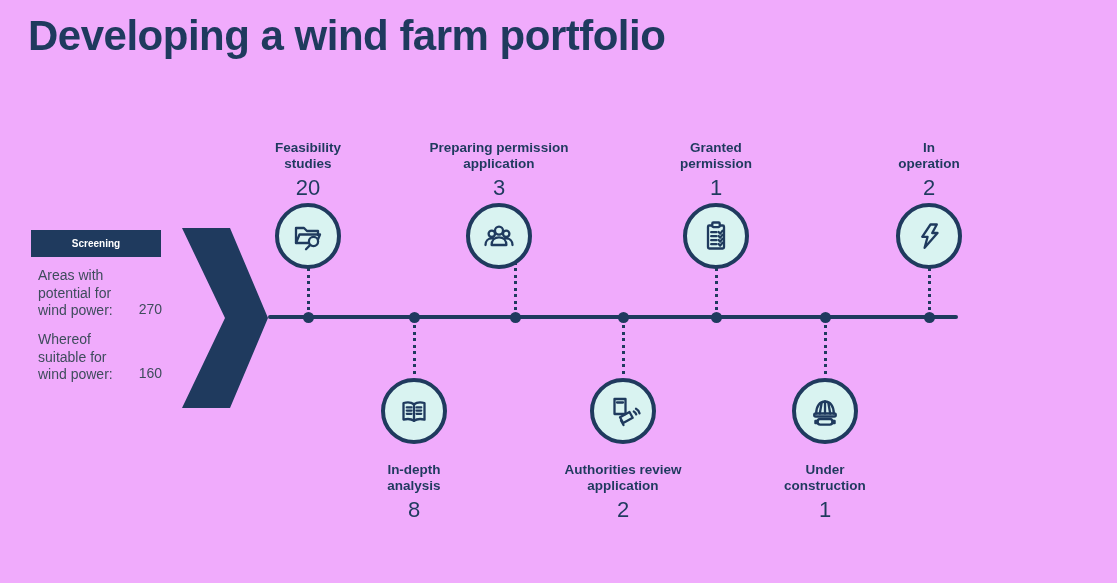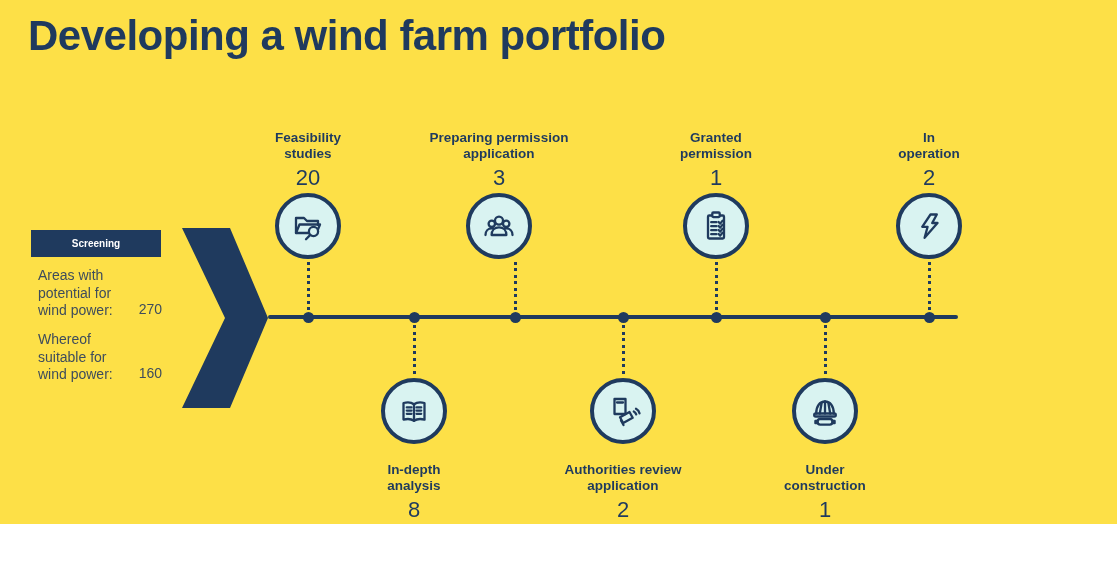--- a/index.html
+++ b/index.html
@@ -1,17 +1,17 @@
 <!DOCTYPE html>
 <html><head>
 <meta charset="utf-8">
 <style>
   html,body{margin:0;padding:0;background:#fff;}
   #slide{
-    position:relative;width:1117px;height:524px;background:#fde047;overflow:hidden;
+    position:relative;width:1117px;height:583px;background:#f0abfc;overflow:hidden;
     font-family:"Liberation Sans",sans-serif;
   }
   .title{
     position:absolute;left:28px;top:12px;
     font-size:42px;font-weight:bold;letter-spacing:-0.5px;color:#1f3a5e;
   }
   
   .screen-box{
     position:absolute;left:31px;top:230px;width:130px;height:27px;
     background:#1f3a5e;color:#ffffff;font-size:10px;font-weight:bold;
@@ -30,21 +30,21 @@
   .timeline{position:absolute;left:268px;top:315px;width:690px;height:4px;background:#1f3a5e;border-radius:2px;}
   .node-dot{position:absolute;top:311.5px;width:11px;height:11px;border-radius:50%;background:#1f3a5e;}
   .connector{position:absolute;width:3px;
     background-image:repeating-linear-gradient(to bottom,#1f3a5e 0px,#1f3a5e 3px,transparent 3px,transparent 6.5px);}
   .conn-top{top:262px;height:52px;}
   .conn-bottom{top:319px;height:58px;}
   
   .stage{position:absolute;width:170px;text-align:center;color:#1f3a5e;}
   .stage-top{top:130px;}
   .stage-bottom{top:378px;}
-  .stage-label{font-size:13.5px;font-weight:bold;line-height:16px;height:32px;}
+  .stage-label{font-size:13.5px;font-weight:bold;line-height:16px;height:32px;margin-top:10px;}
   .stage-count{font-size:22px;font-weight:normal;line-height:31px;}
   .stage-bottom .stage-label{margin-top:18px;}
   .circle{
     width:66px;height:66px;box-sizing:border-box;margin:0 auto;
     border:4px solid #1f3a5e;border-radius:50%;background:#d9f3f1;
     display:flex;align-items:center;justify-content:center;
   }
   .ic{stroke:#1f3a5e;fill:none;stroke-width:2.3;stroke-linecap:round;stroke-linejoin:round;}
   .ic .fillbg{fill:#d9f3f1;}
 </style>

